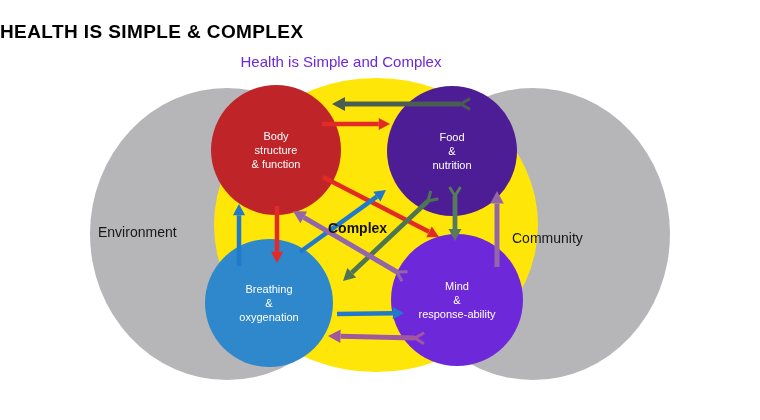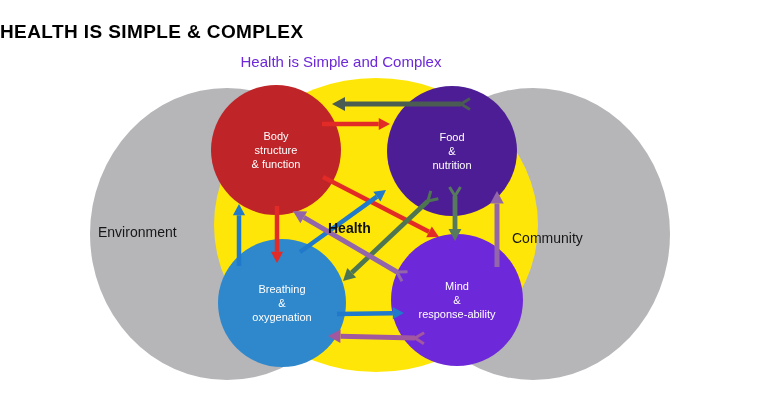--- a/index.html
+++ b/index.html
@@ -21,21 +21,21 @@
   .field{left:214px;top:78px;width:324px;height:294px;z-index:2;}
   .node{
     position:absolute;border-radius:50%;z-index:3;
     display:flex;align-items:center;justify-content:center;
   }
   .node span{
     color:#ffffff;font-size:11px;line-height:1.3;text-align:center;white-space:pre-line;
   }
   .node-body{left:211px;top:85px;width:130px;height:130px;}
   .node-food{left:387px;top:86px;width:130px;height:130px;}
-  .node-breathing{left:218px;top:239px;width:128px;height:128px;}
+  .node-breathing{left:205px;top:239px;width:128px;height:128px;}
   .node-mind{left:391px;top:234px;width:132px;height:132px;}
   #edges{position:absolute;left:0;top:0;width:760px;height:420px;z-index:4;}
   .txt-label{position:absolute;z-index:5;color:#171717;}
   .env-label{left:98px;top:224px;width:116px;font-size:14px;}
   .com-label{left:512px;top:230px;width:116px;font-size:14px;}
   .health-label{left:328px;top:220px;width:80px;font-size:14px;font-weight:600;color:#101010;}
 </style>
 </head>
 <body>
 
@@ -125,15 +125,15 @@
       <g>
         <line x1="397" y1="272" x2="303.782164590718" y2="217.3241542310942" stroke="#9366a9" stroke-width="5"></line>
         <polygon points="293,211 307.1972078755089,211.50178535210648 300.3671213059271,223.14652311008194" fill="#9366a9"></polygon>
         <line x1="397" y1="272" x2="407.5457863669984" y2="271.80923862647194" stroke="#9366a9" stroke-width="3"></line>
         <line x1="397" y1="272" x2="401.98053064363546" y2="281.29754346630375" stroke="#9366a9" stroke-width="3"></line>
       </g>
     </svg>
 
   <div class="txt-label env-label">Environment</div>
   <div class="txt-label com-label">Community</div>
-  <div class="txt-label health-label">Health</div>
+  <div class="txt-label health-label">Complex</div>
 
 </div>
 
 </body></html>

